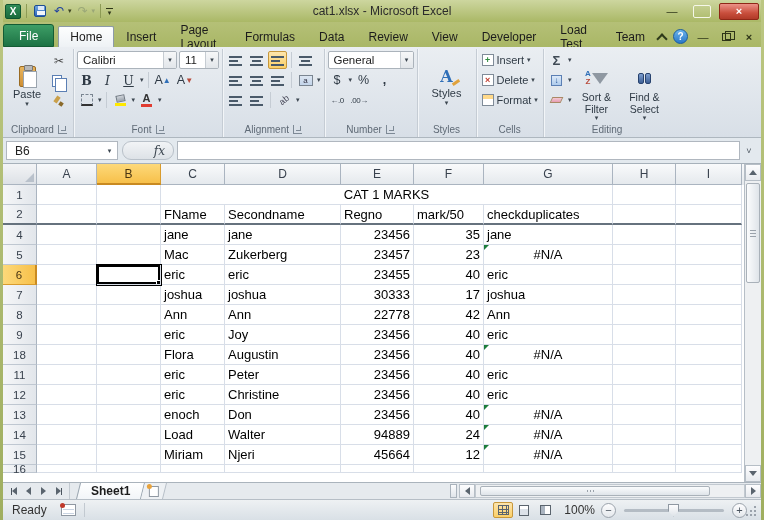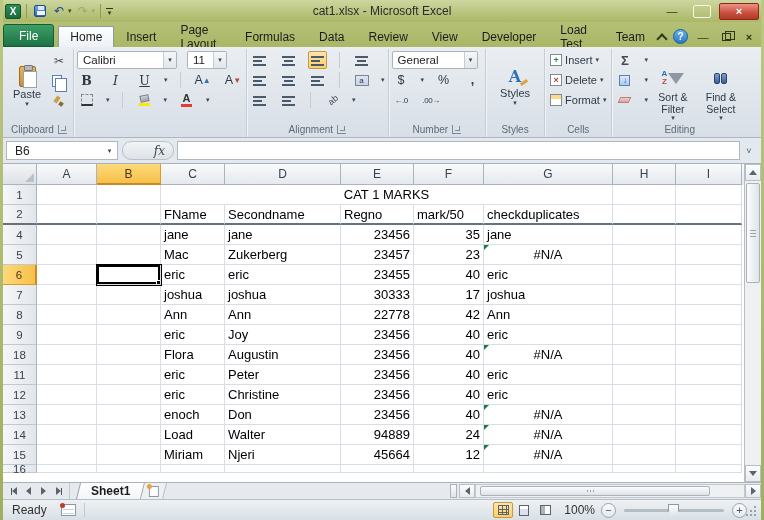--- a/index.html
+++ b/index.html
@@ -65,21 +65,21 @@
   .mbtn{height:18px;min-width:22px;display:flex;align-items:center;justify-content:center;gap:1px;
     font-size:12px;color:#2f3a45;border-radius:2px}
   .scis{color:#444;font-size:12px}
   .copy-ic{width:10px;height:12px;background:#fff;border:1px solid #5b7fb4;position:relative}
   .copy-ic::before{content:"";position:absolute;left:2px;top:2px;width:10px;height:12px;background:#fff;border:1px solid #5b7fb4}
   .brush-ic{width:11px;height:11px;position:relative}
   .brush-ic::before{content:"";position:absolute;left:1px;top:0;width:4px;height:7px;background:#caa04a;transform:rotate(35deg)}
   .brush-ic::after{content:"";position:absolute;left:5px;top:6px;width:4px;height:4px;background:#8a6a2a;transform:rotate(35deg)}
   
   .rows3{display:flex;flex-direction:column;gap:2px;padding-top:1px}
-  .hrow{display:flex;align-items:center;gap:10px}
+  .hrow{display:flex;align-items:center;gap:2px}
   .combo{background:#fff;border:1px solid #abb3bb;height:18px;display:flex;align-items:center;
     font-size:11.5px;color:#222;padding-left:5px;border-radius:2px;overflow:hidden}
   .combo .cdd{margin-left:auto;width:13px;height:100%;background:linear-gradient(#f6f7f8,#e2e6ea);
     border-left:1px solid #c6ccd2;display:flex;align-items:center;justify-content:center}
   .tb{min-width:19px;height:18px;display:flex;align-items:center;justify-content:center;gap:1px;
     font-size:12.5px;color:#2f3a45;border:1px solid transparent;border-radius:2px;padding:0 1px}
   .tb.on{background:linear-gradient(#fde5ad,#fbd068);border-color:#c7973b}
   .serifb{font-family:"DejaVu Serif",serif}
   .ug{text-decoration:underline}
   .sup{font-size:8px;margin-left:-1px;color:#2f6fb8}
@@ -362,20 +362,24 @@
             <span class="tb">
               <span class="colorbar">
                   <b style="font-size:11px;color:#333">A</b>
                   <i style="background:#e03c31"></i>
                 </span>
             </span>
             <span class="dd">▾</span>
           </div>
         </div>
       </div>
+      <div class="rlabel">
+        <span>Font</span>
+        <span class="launcher"></span>
+      </div>
     </div>
 
     <div class="rgroup">
       <div class="rbody">
         <div class="rows3">
           <div class="hrow">
             <span class="tb">
                 <span class="bars"></span>
               </span>
             <span class="tb">

